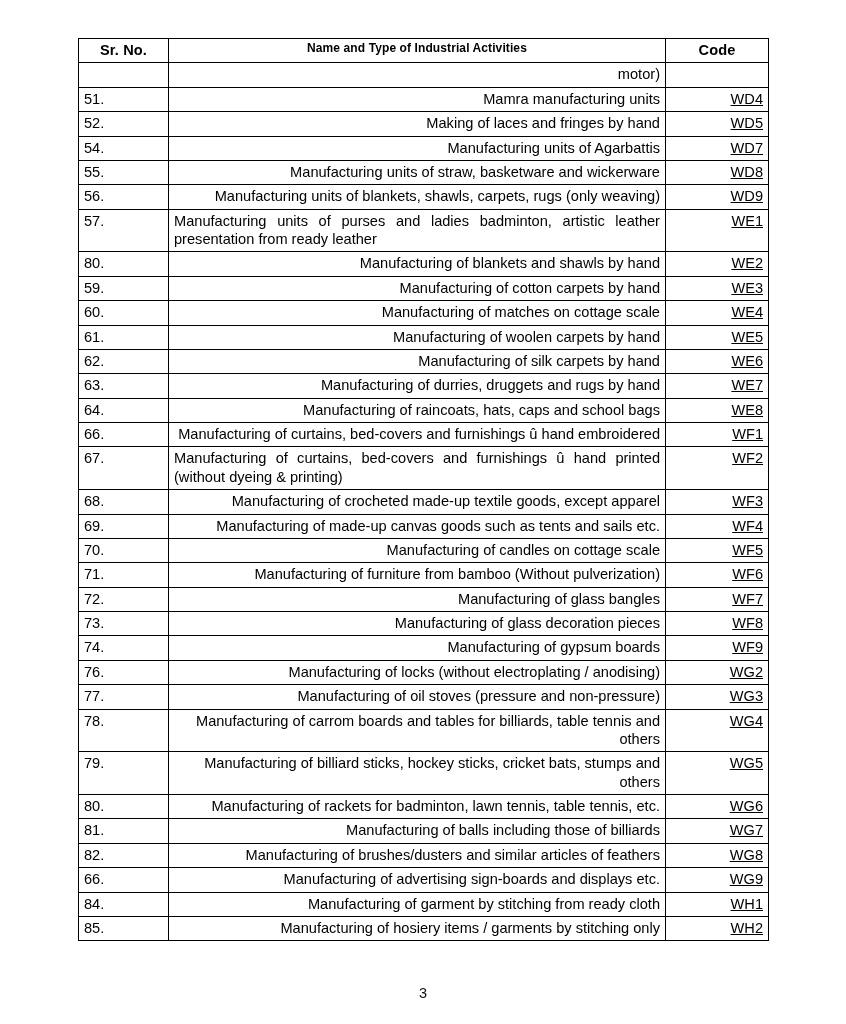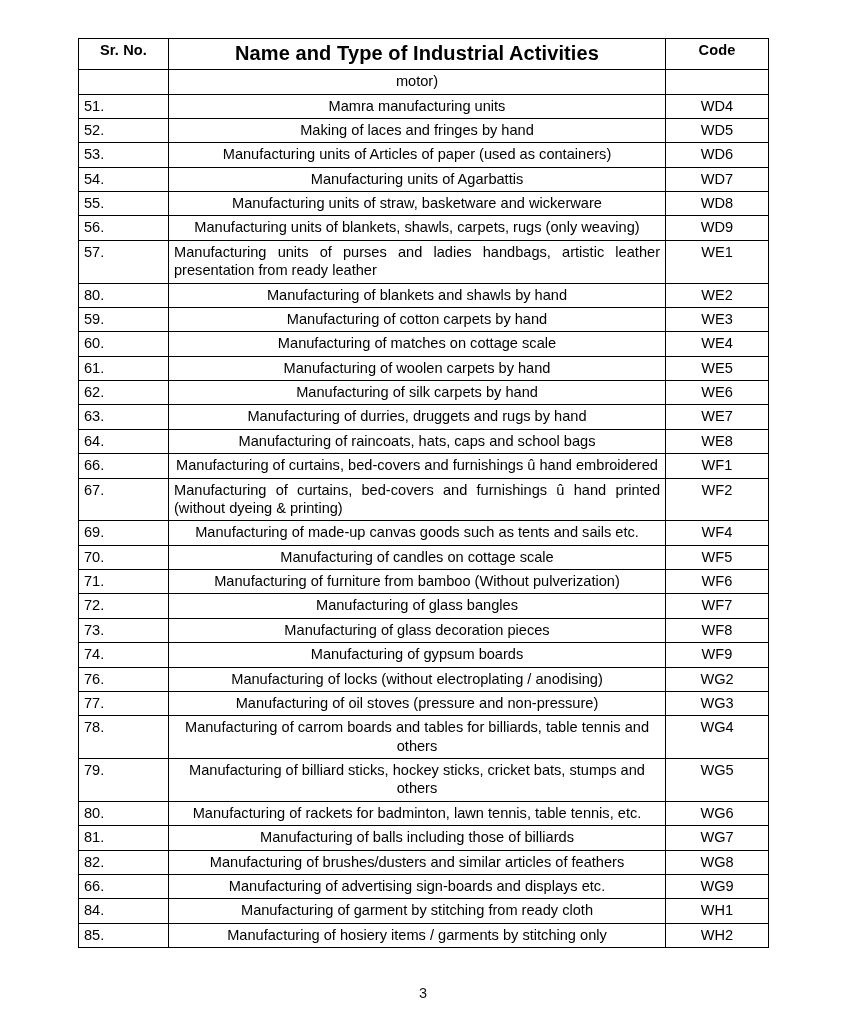--- a/index.html
+++ b/index.html
@@ -48,39 +48,40 @@
   col.c-code { width: 103px; }
 
   thead th {
     font-weight: bold;
     vertical-align: middle;
     font-size: 16.4px;
     padding-top: 8px;
     padding-bottom: 9px;
     letter-spacing: 0.1px;
   }
-  thead th.h-name { font-size: 20px; }
+  thead th.h-name { font-size: 12px; }
 
   td.sr {
     text-align: left;
     padding-right: 9px;
     white-space: nowrap;
   }
   td.name {
-    text-align: center;
+    text-align: right;
     hyphens: none;
   }
   td.name.justify {
     text-align: justify;
     text-align-last: left;
   }
   td.code {
-    text-align: center;
+    text-align: right;
     white-space: nowrap;
     padding-left: 6px;
+    text-decoration: underline;
   }
 
   .page-number {
     position: absolute;
     left: 0;
     top: 985px;
     width: 846px;
     text-align: center;
     font-size: 14.5px;
     color: #111111;
@@ -115,42 +116,37 @@
             <td class="sr">51.</td>
             <td class="name">Mamra manufacturing units</td>
             <td class="code">WD4</td>
           </tr>
           <tr>
             <td class="sr">52.</td>
             <td class="name">Making of laces and fringes by hand</td>
             <td class="code">WD5</td>
           </tr>
           <tr>
-            <td class="sr">53.</td>
-            <td class="name">Manufacturing units of Articles of paper (used as containers)</td>
-            <td class="code">WD6</td>
-          </tr>
-          <tr>
             <td class="sr">54.</td>
             <td class="name">Manufacturing units of Agarbattis</td>
             <td class="code">WD7</td>
           </tr>
           <tr>
             <td class="sr">55.</td>
             <td class="name">Manufacturing units of straw, basketware and wickerware</td>
             <td class="code">WD8</td>
           </tr>
           <tr>
             <td class="sr">56.</td>
             <td class="name">Manufacturing units of blankets, shawls, carpets, rugs (only weaving)</td>
             <td class="code">WD9</td>
           </tr>
           <tr>
             <td class="sr">57.</td>
-            <td class="name justify">Manufacturing units of purses and ladies handbags, artistic leather presentation from ready leather</td>
+            <td class="name justify">Manufacturing units of purses and ladies badminton, artistic leather presentation from ready leather</td>
             <td class="code">WE1</td>
           </tr>
           <tr>
             <td class="sr">80.</td>
             <td class="name">Manufacturing of blankets and shawls by hand</td>
             <td class="code">WE2</td>
           </tr>
           <tr>
             <td class="sr">59.</td>
             <td class="name">Manufacturing of cotton carpets by hand</td>
@@ -185,20 +181,25 @@
             <td class="sr">66.</td>
             <td class="name">Manufacturing of curtains, bed-covers and furnishings û hand embroidered</td>
             <td class="code">WF1</td>
           </tr>
           <tr>
             <td class="sr">67.</td>
             <td class="name justify">Manufacturing of curtains, bed-covers and furnishings û hand printed (without dyeing &amp; printing)</td>
             <td class="code">WF2</td>
           </tr>
           <tr>
+            <td class="sr">68.</td>
+            <td class="name">Manufacturing of crocheted made-up textile goods, except apparel</td>
+            <td class="code">WF3</td>
+          </tr>
+          <tr>
             <td class="sr">69.</td>
             <td class="name">Manufacturing of made-up canvas goods such as tents and sails etc.</td>
             <td class="code">WF4</td>
           </tr>
           <tr>
             <td class="sr">70.</td>
             <td class="name">Manufacturing of candles on cottage scale</td>
             <td class="code">WF5</td>
           </tr>
           <tr>

